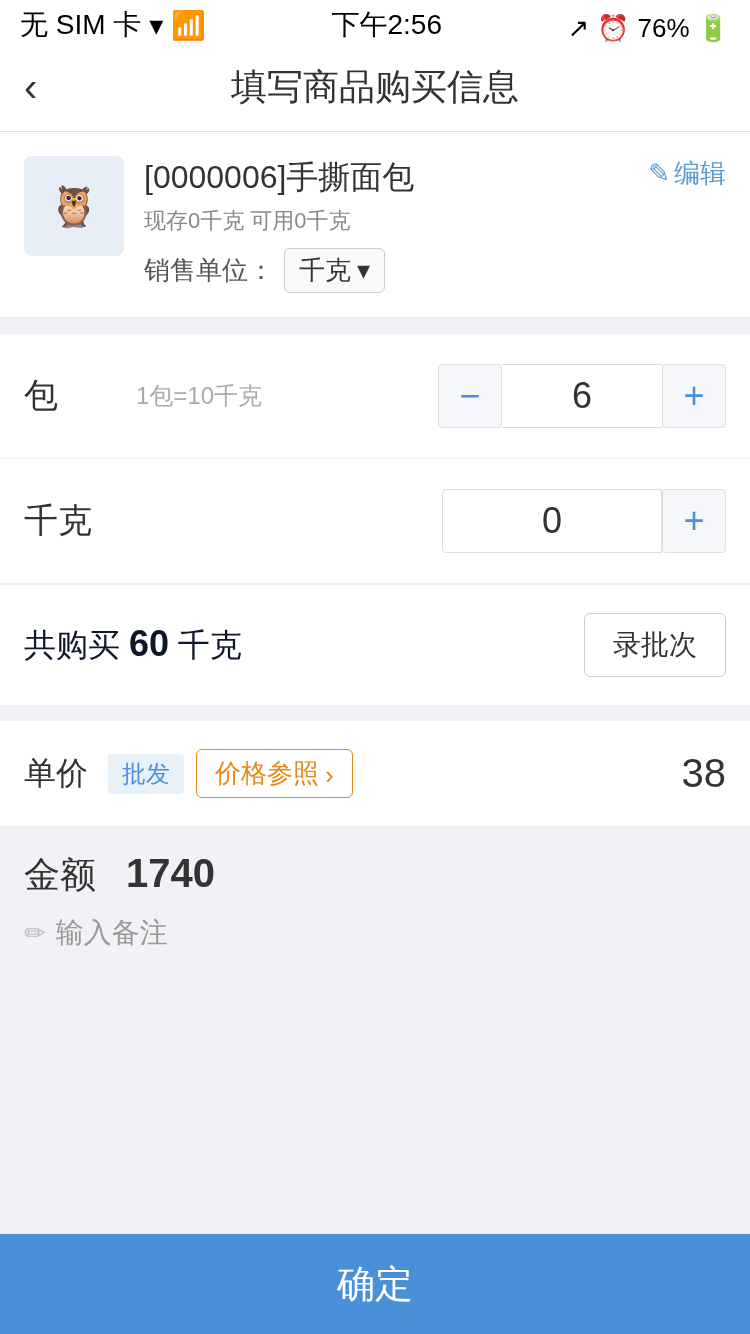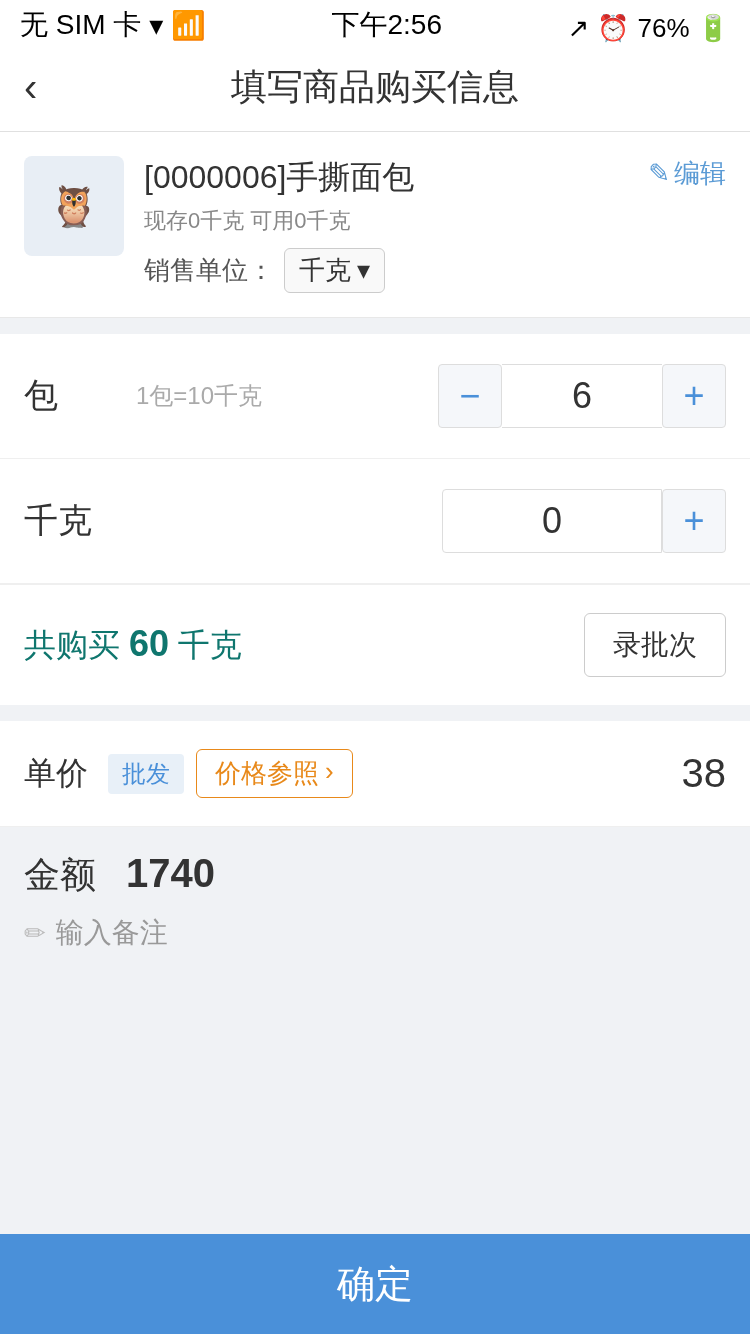--- a/index.html
+++ b/index.html
@@ -208,21 +208,21 @@
     .total-row {
       display: flex;
       align-items: center;
       justify-content: space-between;
       padding: 28px 24px;
       background: #fff;
       border-top: 1px solid #efefef;
     }
     .total-text {
       font-size: 32px;
-      color: #0f766e;
+      color: #0f172a;
     }
     .total-text strong {
       font-size: 36px;
     }
     .batch-btn {
       border: 1px solid #ccc;
       border-radius: 6px;
       padding: 12px 28px;
       font-size: 28px;
       color: #333;
@@ -253,21 +253,21 @@
       margin-right: 12px;
       text-align: right;
     }
     .price-ref-btn {
       border: 1.5px solid #e8891a;
       border-radius: 6px;
       padding: 6px 18px;
       font-size: 26px;
       color: #e8891a;
       display: flex;
-      align-items: flex-start;
+      align-items: flex-end;
       gap: 6px;
       cursor: pointer;
       background: #fff;
     }
     .price-value {
       margin-left: auto;
       font-size: 40px;
       color: #333;
       font-weight: 400;
     }

